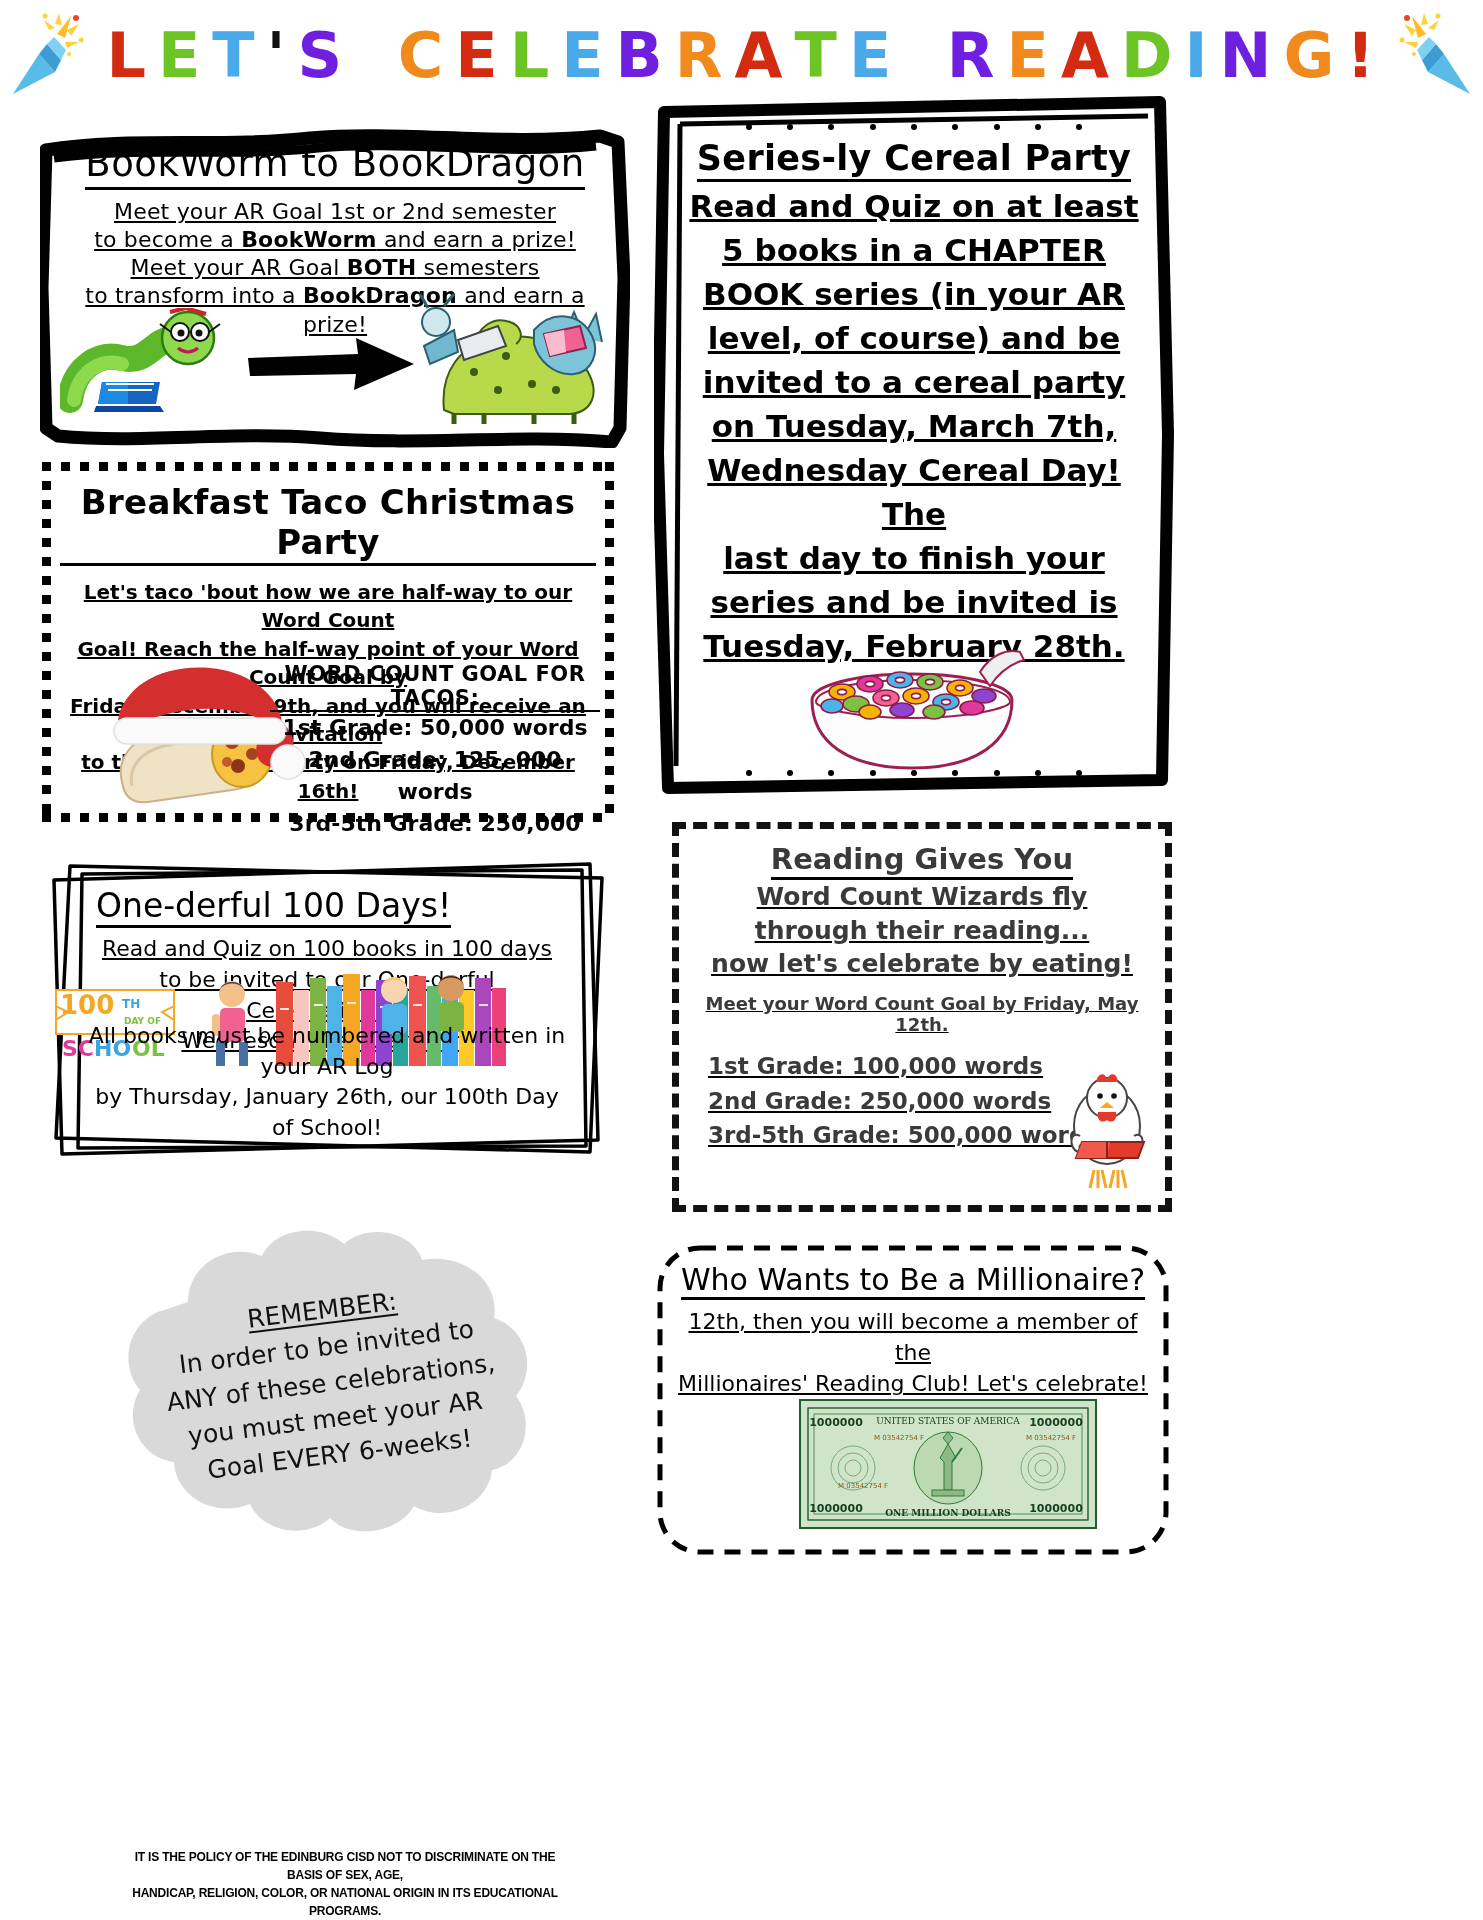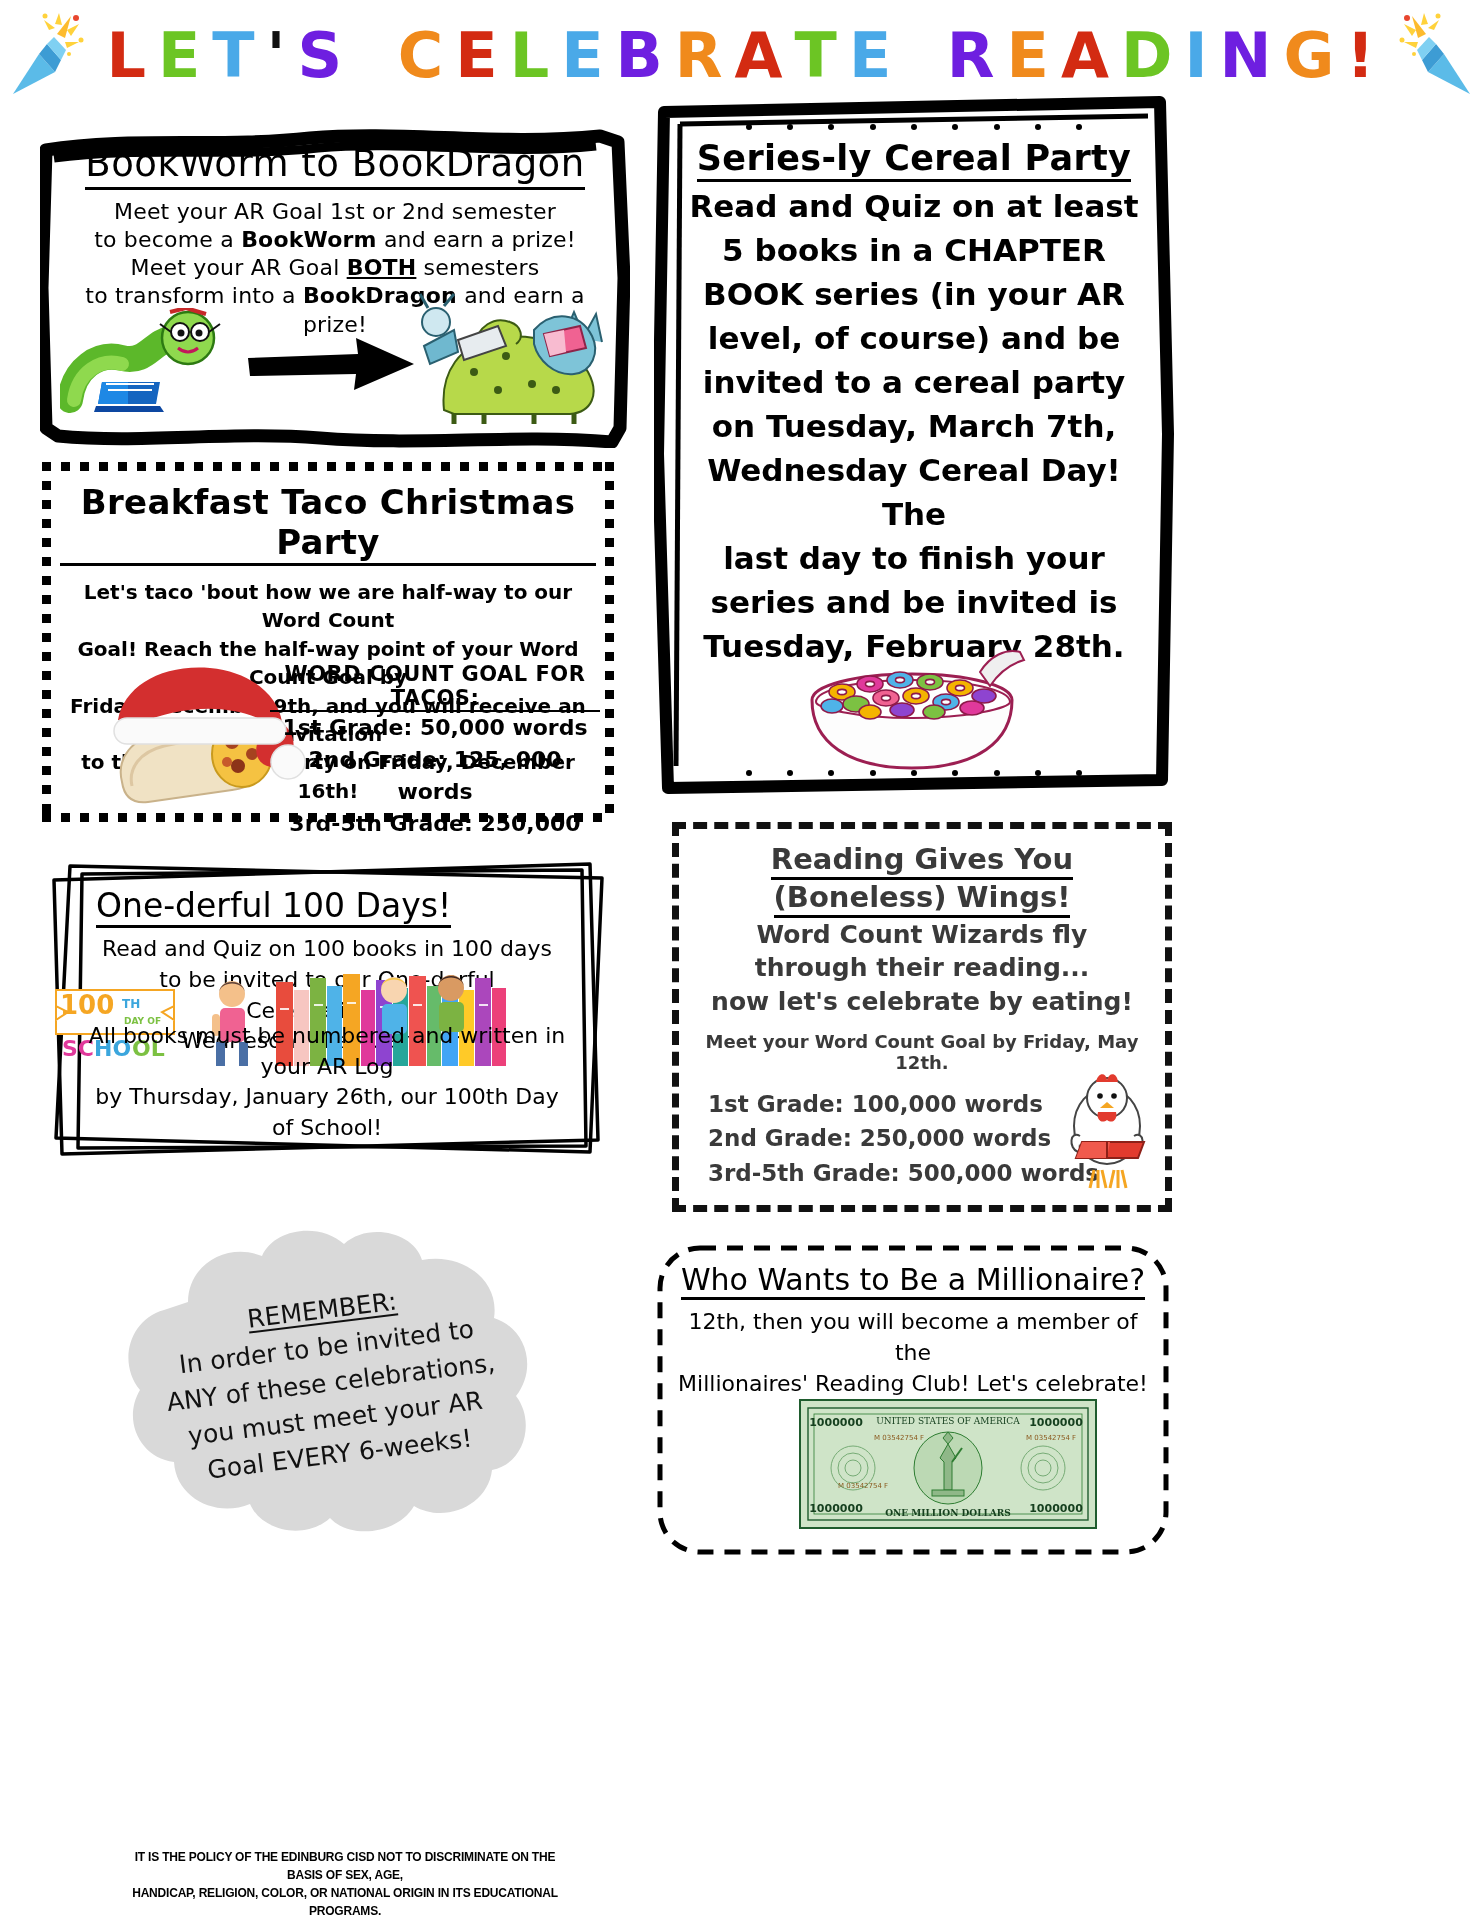--- a/index.html
+++ b/index.html
@@ -20,21 +20,21 @@
   .title-text {
     display:flex; align-items:center; letter-spacing:2px;
     font-family:"DejaVu Sans", sans-serif;
     font-weight:900; font-size:62px; line-height:1;
   }
   .title-text span { padding:0 5px; }
   .confetti { width:78px; height:92px; flex:none; }
 
   
   .box { position:absolute; background:#fff; }
-  .box-inner { position:relative; width:100%; height:100%; padding:14px 18px; }
+  .box-inner { position:relative; width:100%; height:100%; padding:14px 18px;text-decoration:underline; }
 
   
   .frame-rough { position:absolute; inset:0; pointer-events:none; }
   .frame-rough svg { width:100%; height:100%; display:block; }
   .sqdot-border { position:absolute; inset:0; }
   .sqdot-border span { position:absolute; background:#000; }
 
   
   .frame-dash { position:absolute; inset:0; border:7px dashed #111; pointer-events:none; }
   .u     { text-decoration:underline; text-underline-offset:4px; }
@@ -553,23 +553,20 @@
       </div>
   </div>
 </div>
 
 <div class="box" id="wings" style="left:672px; top:822px; width:500px; height:390px;">
   <div class="frame-dash"></div>
   <div class="box-inner" style="padding:20px 24px;">
     <div class="title-wrap">
       <span class="title">Reading Gives You</span>
     </div>
-    <div class="title-wrap">
-      <span class="title">(Boneless) Wings!</span>
-    </div>
     <div id="wings-lead">
         <p class="lead">Word Count Wizards fly</p>
         <p class="lead">through their reading...</p>
         <p class="lead">now let's celebrate by eating!</p>
       </div>
     <p class="meet">Meet your Word Count Goal by Friday, May 12th.</p>
     <div class="grades" id="wings-grades">
         <div>1st Grade:  100,000 words</div>
         <div>2nd Grade:  250,000 words</div>
         <div>3rd-5th Grade:  500,000 words</div>

